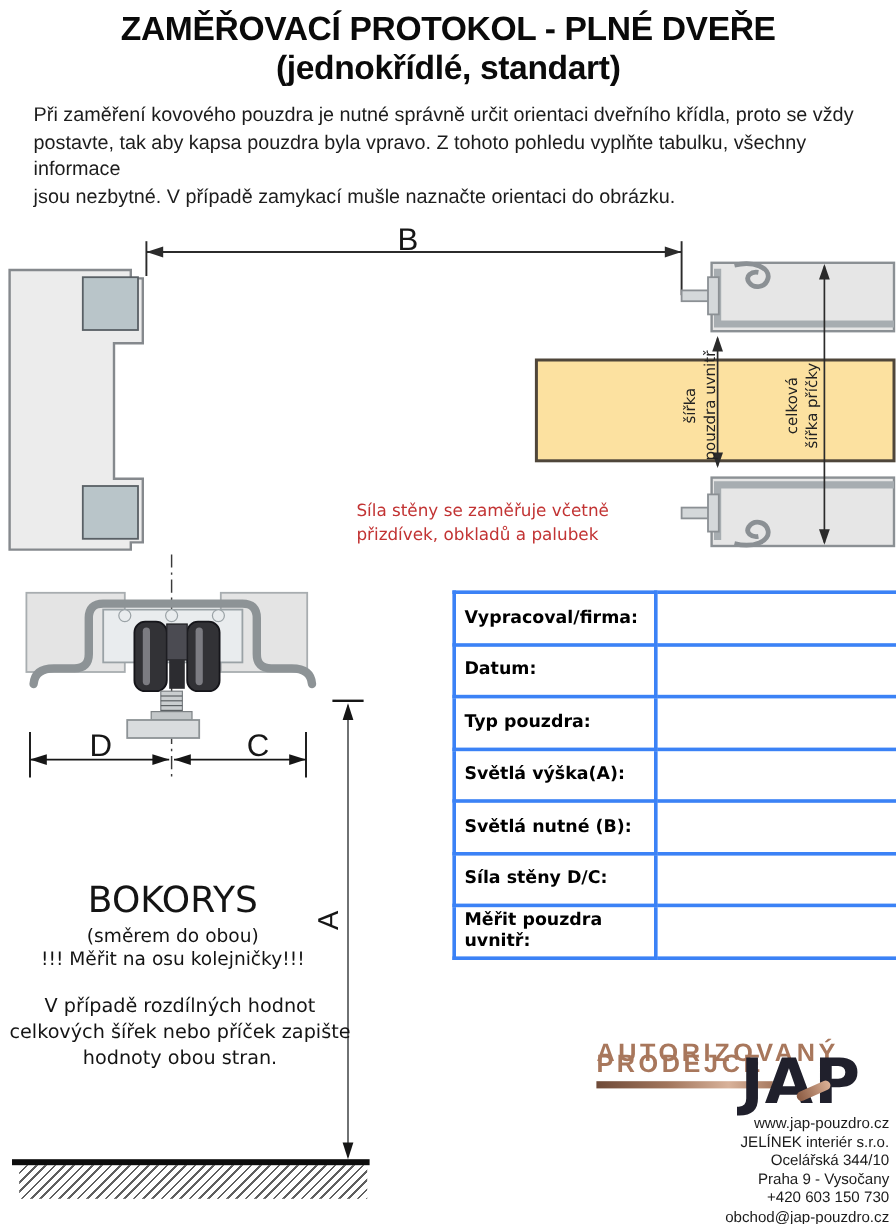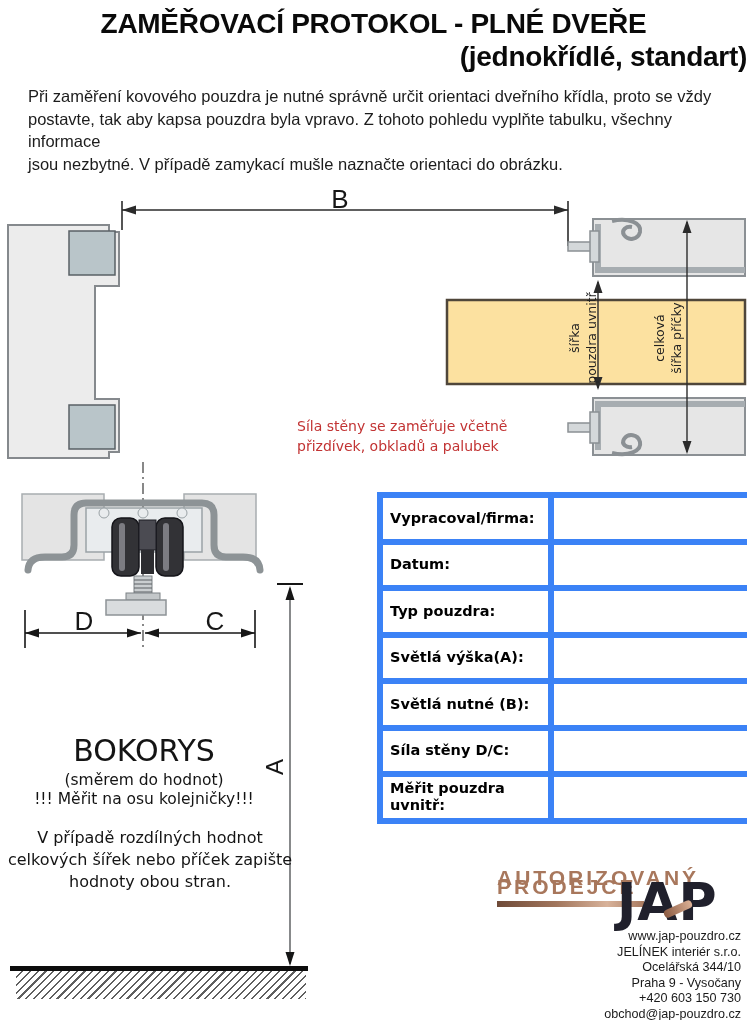--- a/index.html
+++ b/index.html
@@ -1,37 +1,37 @@
 <!DOCTYPE html>
 <html><head>
 <meta charset="utf-8">
 <style>
   html,body{margin:0;padding:0;background:#fff;}
   .page{position:relative;width:747px;height:1020px;background:#fff;overflow:hidden;
         font-family:"Liberation Sans",sans-serif;color:#111;padding-left:19px;}
   
   .title{position:absolute;left:0;width:747px;text-align:center;font-weight:bold;
          font-size:28px;letter-spacing:-0.3px;color:#0a0a0a;}
-  .title.l1{top:8px;} .title.l2{top:41px;text-align:right;}
+  .title.l1{top:8px;} .title.l2{top:41px;}
   .intro{position:absolute;left:28px;top:85px;width:712px;font-size:16.5px;line-height:22.5px;color:#1c1c1c;}
   
   .art{position:absolute;left:0;top:0;z-index:1;}
   
   .lab{position:absolute;z-index:2;}
   .dimletter{font-size:26px;color:#161616;text-align:center;font-family:"Liberation Sans",sans-serif;}
   .rot{transform:rotate(-90deg);}
   .rotlab{width:110px;height:34px;line-height:16.5px;font-size:12.5px;text-align:center;
           font-family:"DejaVu Sans",sans-serif;color:#222;}
   .rednote{font-family:"DejaVu Sans",sans-serif;font-size:14px;line-height:19.5px;color:#c23333;}
   .bok-head{width:256px;text-align:center;font-family:"DejaVu Sans",sans-serif;font-size:30px;color:#141414;}
   .bok-sub{width:256px;text-align:center;font-family:"DejaVu Sans",sans-serif;font-size:15.5px;color:#141414;}
   .bok-note{width:300px;text-align:center;font-family:"DejaVu Sans",sans-serif;font-size:16px;line-height:22px;color:#141414;}
   
   .formtable{position:absolute;left:377px;top:492px;z-index:2;border-collapse:collapse;}
-  .formtable td{border:6px solid #3b82f6;height:38.5px;vertical-align:middle;}
+  .formtable td{border:3px solid #3b82f6;height:38.5px;vertical-align:middle;}
   .formtable td.lbl{width:155px;padding:1px 3px 1px 7px;font-family:"DejaVu Sans",sans-serif;
                     font-weight:bold;font-size:14.5px;line-height:17px;color:#000;}
   .formtable td.val{width:197px;background:#fff;}
   
   .badge{position:absolute;font-weight:bold;color:#a8775c;letter-spacing:3px;font-size:21px;z-index:2;}
   .badgebar{position:absolute;left:497px;top:901px;width:147px;height:6px;z-index:2;
             background:linear-gradient(90deg,#6f4a38 0%,#a1755c 40%,#d8b29a 75%,#a87a60 100%);}
   .japlogo{position:absolute;left:617px;top:876px;font-family:"DejaVu Sans",sans-serif;font-weight:bold;
            font-size:52px;line-height:52px;letter-spacing:1px;color:#20202c;z-index:2;}
   .japswoosh{position:absolute;left:663px;top:905px;width:30px;height:8px;border-radius:4px;
@@ -156,21 +156,21 @@
   <div class="lab rotlab rot" style="left:614px;top:321px;">
     <div>celková</div>
     <div>šířka příčky</div>
   </div>
 
   <div class="lab dimletter" style="left:60px;top:606px;width:48px;">D</div>
   <div class="lab dimletter" style="left:191px;top:606px;width:48px;">C</div>
   <div class="lab dimletter rot" style="left:258px;top:752px;width:34px;height:30px;line-height:30px;font-size:24px;">A</div>
 
   <div class="lab bok-head" style="left:16px;top:733px;">BOKORYS</div>
-  <div class="lab bok-sub" style="left:16px;top:771px;">(směrem do hodnot)</div>
+  <div class="lab bok-sub" style="left:16px;top:771px;">(směrem do obou)</div>
   <div class="lab bok-sub" style="left:16px;top:790px;">!!! Měřit na osu kolejničky!!!</div>
   <div class="lab bok-note" style="left:0px;top:827px;">
     <div>V případě rozdílných hodnot</div>
     <div>celkových šířek nebo příček zapište</div>
     <div>hodnoty obou stran.</div>
   </div>
 
   <table class="formtable">
     <tbody>
       <tr>

